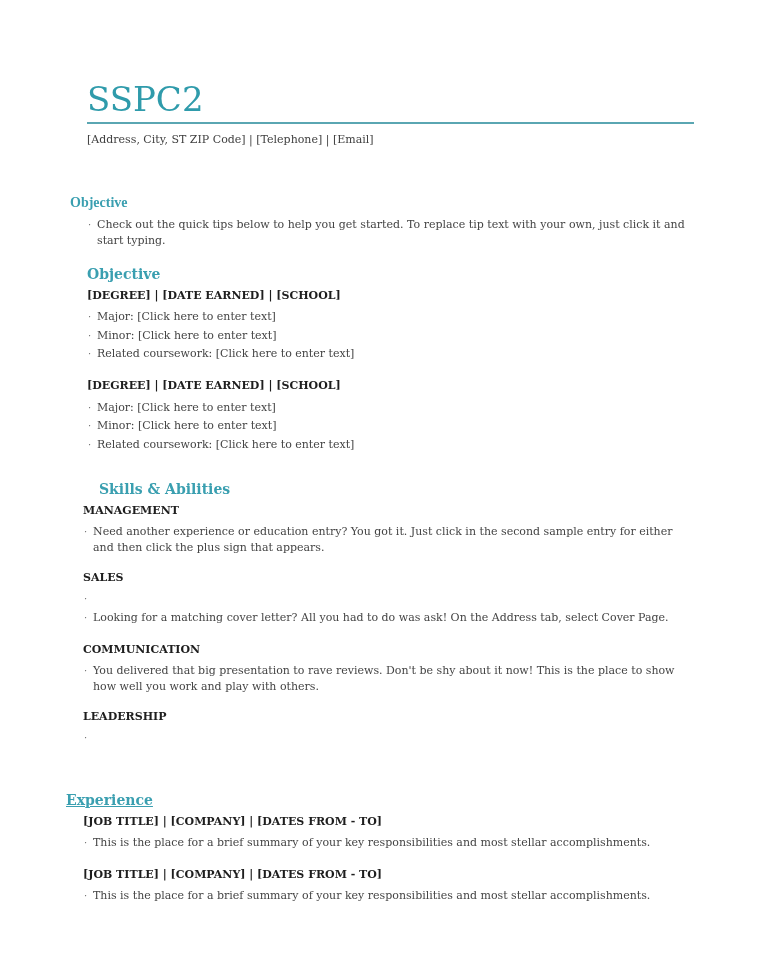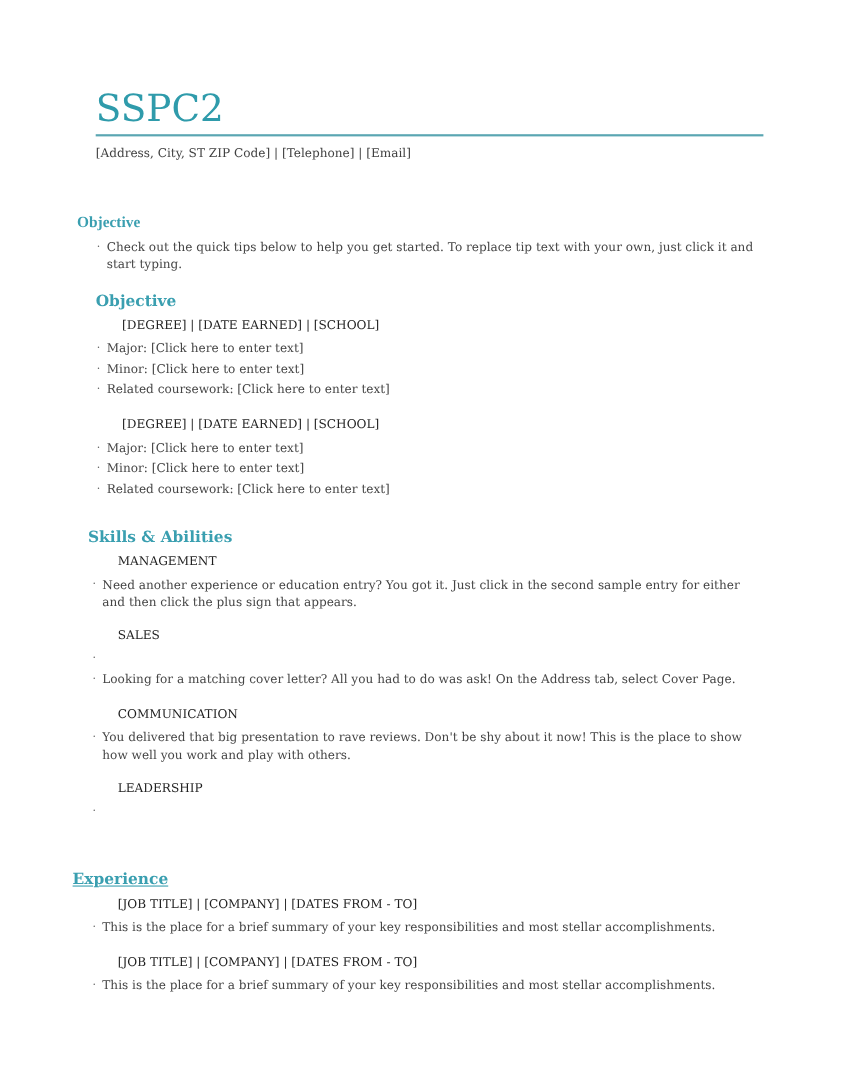--- a/index.html
+++ b/index.html
@@ -4,21 +4,21 @@
 <style>
   html, body { margin: 0; padding: 0; background: #ffffff; }
   body { width: 780px; height: 969px; position: relative; overflow: hidden;
          font-family: "DejaVu Serif", "Liberation Serif", serif; color: #3c3c3c; }
   .page { position: absolute; left: 0; top: 0; width: 780px; height: 833px; }
   .name { position: absolute; left: 87px; top: 78px; font-size: 34px; color: #2f9bab;
           font-family: "DejaVu Serif", serif; letter-spacing: 0px; font-weight: normal; line-height: 42px; }
   .rule { position: absolute; left: 87px; top: 122px; width: 607px; height: 2px; background: #5aa6b2; }
   .contact { position: absolute; left: 87px; top: 132px; font-size: 11px; color: #404040; line-height: 16px; }
   .h { position: absolute; font-size: 14px; font-weight: bold; color: #3a9fb0; line-height: 18px; }
-  .sub { position: absolute; font-size: 11px; font-weight: normal; color: #1e1e1e; line-height: 15px; margin-left: 24px; }
+  .sub { position: absolute; font-size: 11px; font-weight: bold; color: #1e1e1e; line-height: 15px; }
   .item { position: absolute; font-size: 11px; color: #444; line-height: 16px; }
   .bullet { position: absolute; left: -9px; top: 0; font-size: 10px; color: #666; }
   .wrap { width: 590px; }
 </style>
 </head>
 <body>
 
 <div class="page">
   <div class="name">SSPC2</div>
   <div class="rule"></div>
@@ -34,21 +34,21 @@
   <div class="sub" style="left:87px; top:288px;">[DEGREE] | [DATE EARNED] | [SCHOOL]</div>
   <div class="item" style="left:97px; top:309px;"><span class="bullet">·</span><span>Major: [Click here to enter text]</span></div>
   <div class="item" style="left:97px; top:328px;"><span class="bullet">·</span><span>Minor: [Click here to enter text]</span></div>
   <div class="item" style="left:97px; top:346px;"><span class="bullet">·</span><span>Related coursework: [Click here to enter text]</span></div>
 
   <div class="sub" style="left:87px; top:378px;">[DEGREE] | [DATE EARNED] | [SCHOOL]</div>
   <div class="item" style="left:97px; top:400px;"><span class="bullet">·</span><span>Major: [Click here to enter text]</span></div>
   <div class="item" style="left:97px; top:418px;"><span class="bullet">·</span><span>Minor: [Click here to enter text]</span></div>
   <div class="item" style="left:97px; top:437px;"><span class="bullet">·</span><span>Related coursework: [Click here to enter text]</span></div>
 
-  <div class="h" style="left:80px; top:480px;">Skills &amp; Abilities</div>
+  <div class="h" style="left:99px; top:480px;">Skills &amp; Abilities</div>
   <div class="sub" style="left:83px; top:503px;">MANAGEMENT</div>
   <div class="item wrap" style="left:93px; top:524px;"><span class="bullet">·</span><span>Need another experience or education entry? You got it. Just click in the second sample entry for either and then click the plus sign that appears.</span></div>
 
   <div class="sub" style="left:83px; top:570px;">SALES</div>
   <div class="item" style="left:93px; top:591px; white-space:nowrap;"><span class="bullet">·</span></div>
   <div class="item" style="left:93px; top:610px; white-space:nowrap;"><span class="bullet">·</span><span>Looking for a matching cover letter? All you had to do was ask! On the Address tab, select Cover Page.</span></div>
 
   <div class="sub" style="left:83px; top:642px;">COMMUNICATION</div>
   <div class="item wrap" style="left:93px; top:663px;"><span class="bullet">·</span><span>You delivered that big presentation to rave reviews. Don't be shy about it now! This is the place to show how well you work and play with others.</span></div>
 

